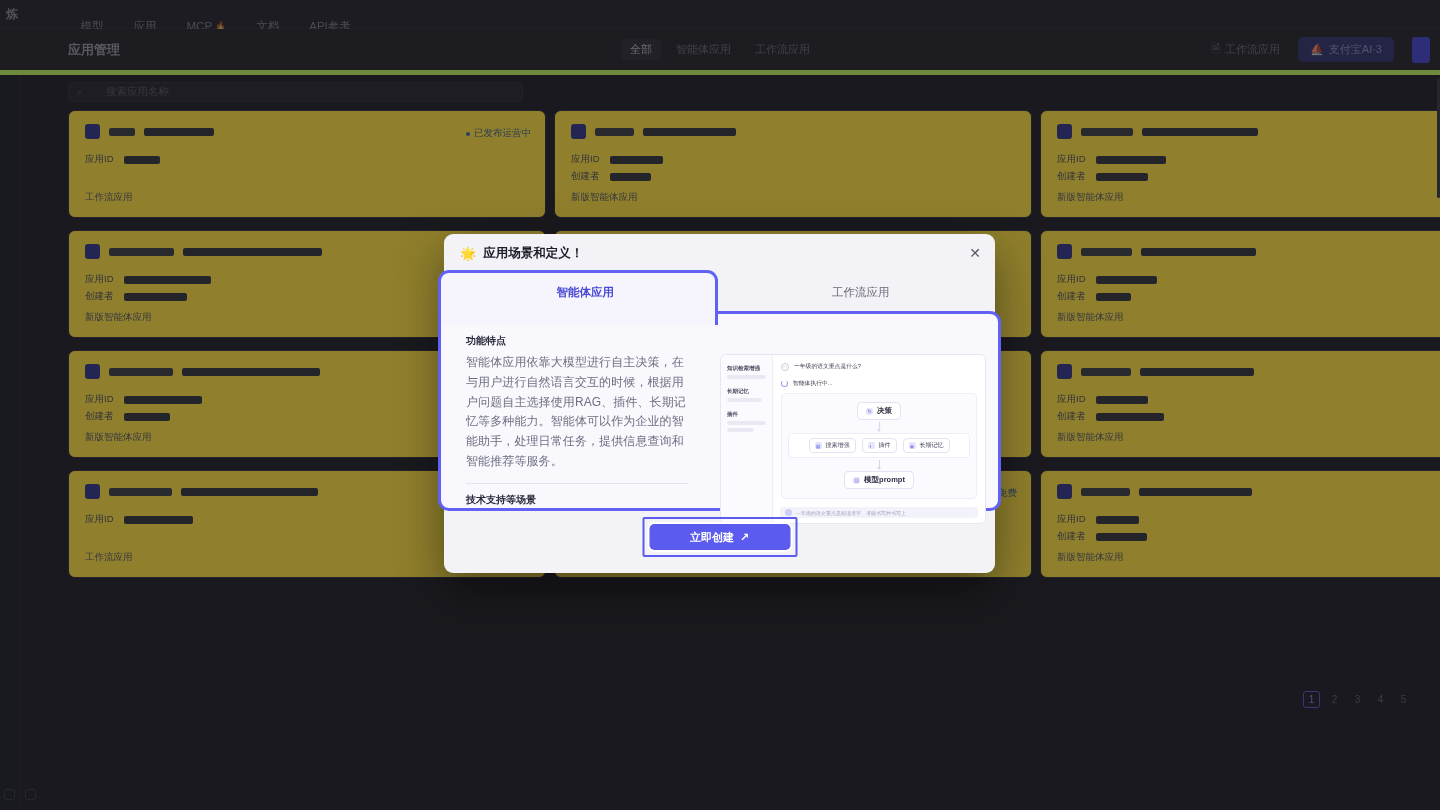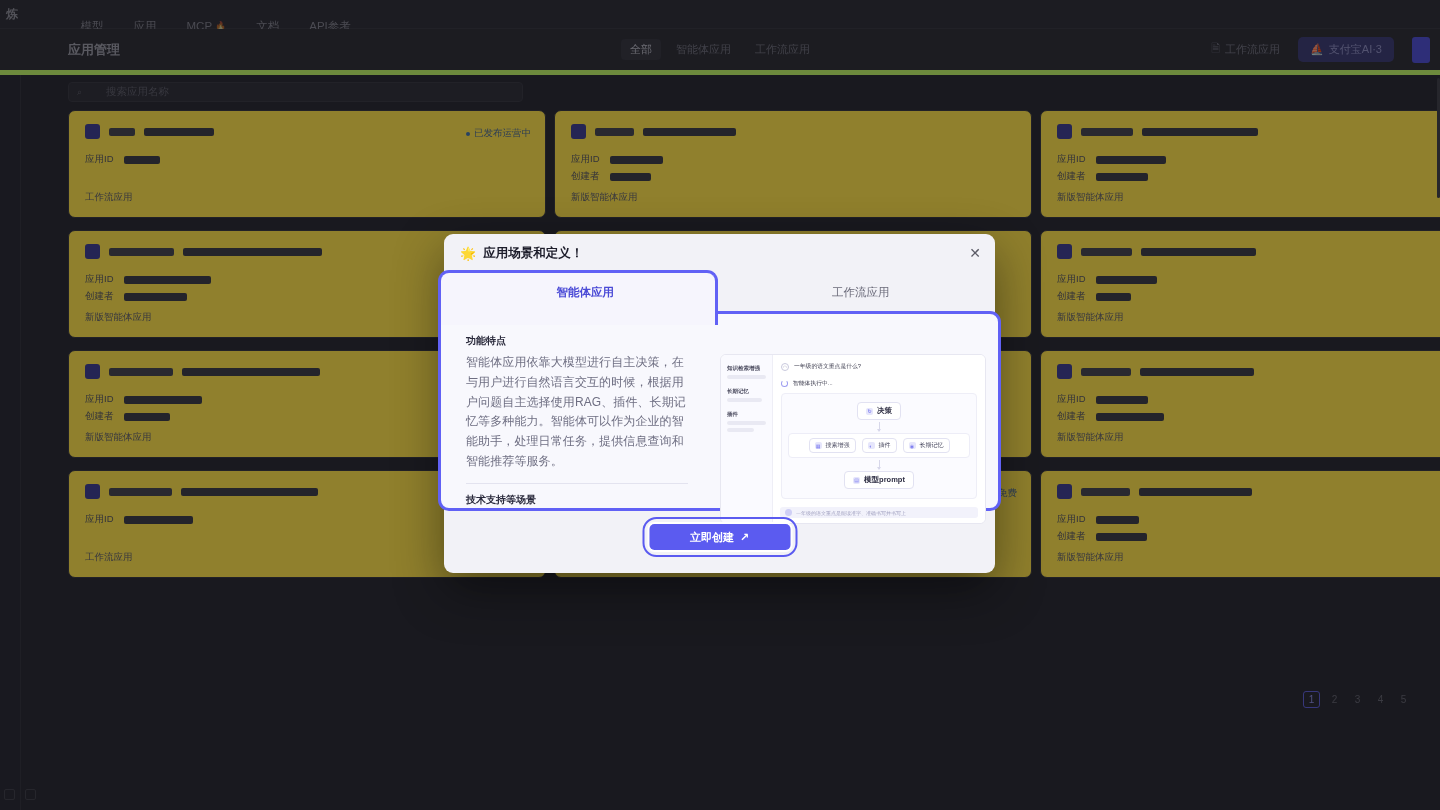--- a/index.html
+++ b/index.html
@@ -163,21 +163,21 @@
   .fsmall { font-size: 6px; padding: 2px 5px; font-weight: 400; color: #43435a; }
   .arrow { width: 1px; height: 9px; background: #d7d7ea; margin: 2px auto; position: relative; }
   .arrow:after { content: ""; position: absolute; left: -2px; bottom: -1px; border-left: 2.5px solid transparent; border-right: 2.5px solid transparent; border-top: 3px solid #d7d7ea; }
   .pv-foot { position: absolute; left: 7px; right: 7px; bottom: 5px; height: 11px; background: #f2f2fb; border-radius: 3px; display:flex; align-items:center; gap:4px; padding: 0 5px;}
   .pv-foot .bubble { width: 7px; height: 7px; border-radius: 50%; background: #cfcff5; }
   .pv-foot .txt { font-size: 5px; color: #a3a3c2; }
 
   
   .cta-wrap {
     position: absolute; left: 50%; transform: translateX(-50%); bottom: 16px; z-index: 8;
-    border: 2px solid #5b5bf0; border-radius: 14px; padding: 3px; background: transparent;
+    border: 2px solid #5b5bf0; border-radius: 2px; padding: 3px; background: transparent;
   }
   .cta-ring { border: 2px solid #ffffff; border-radius: 7px; }
   .cta {
     width: 141px; height: 26px; background: #5b5bf0; color: #fff; border-radius: 5px;
     display: flex; align-items: center; justify-content: center; gap: 6px;
     font-size: 11px; font-weight: 700;
   }
 </style>
 </head>
 <body>

